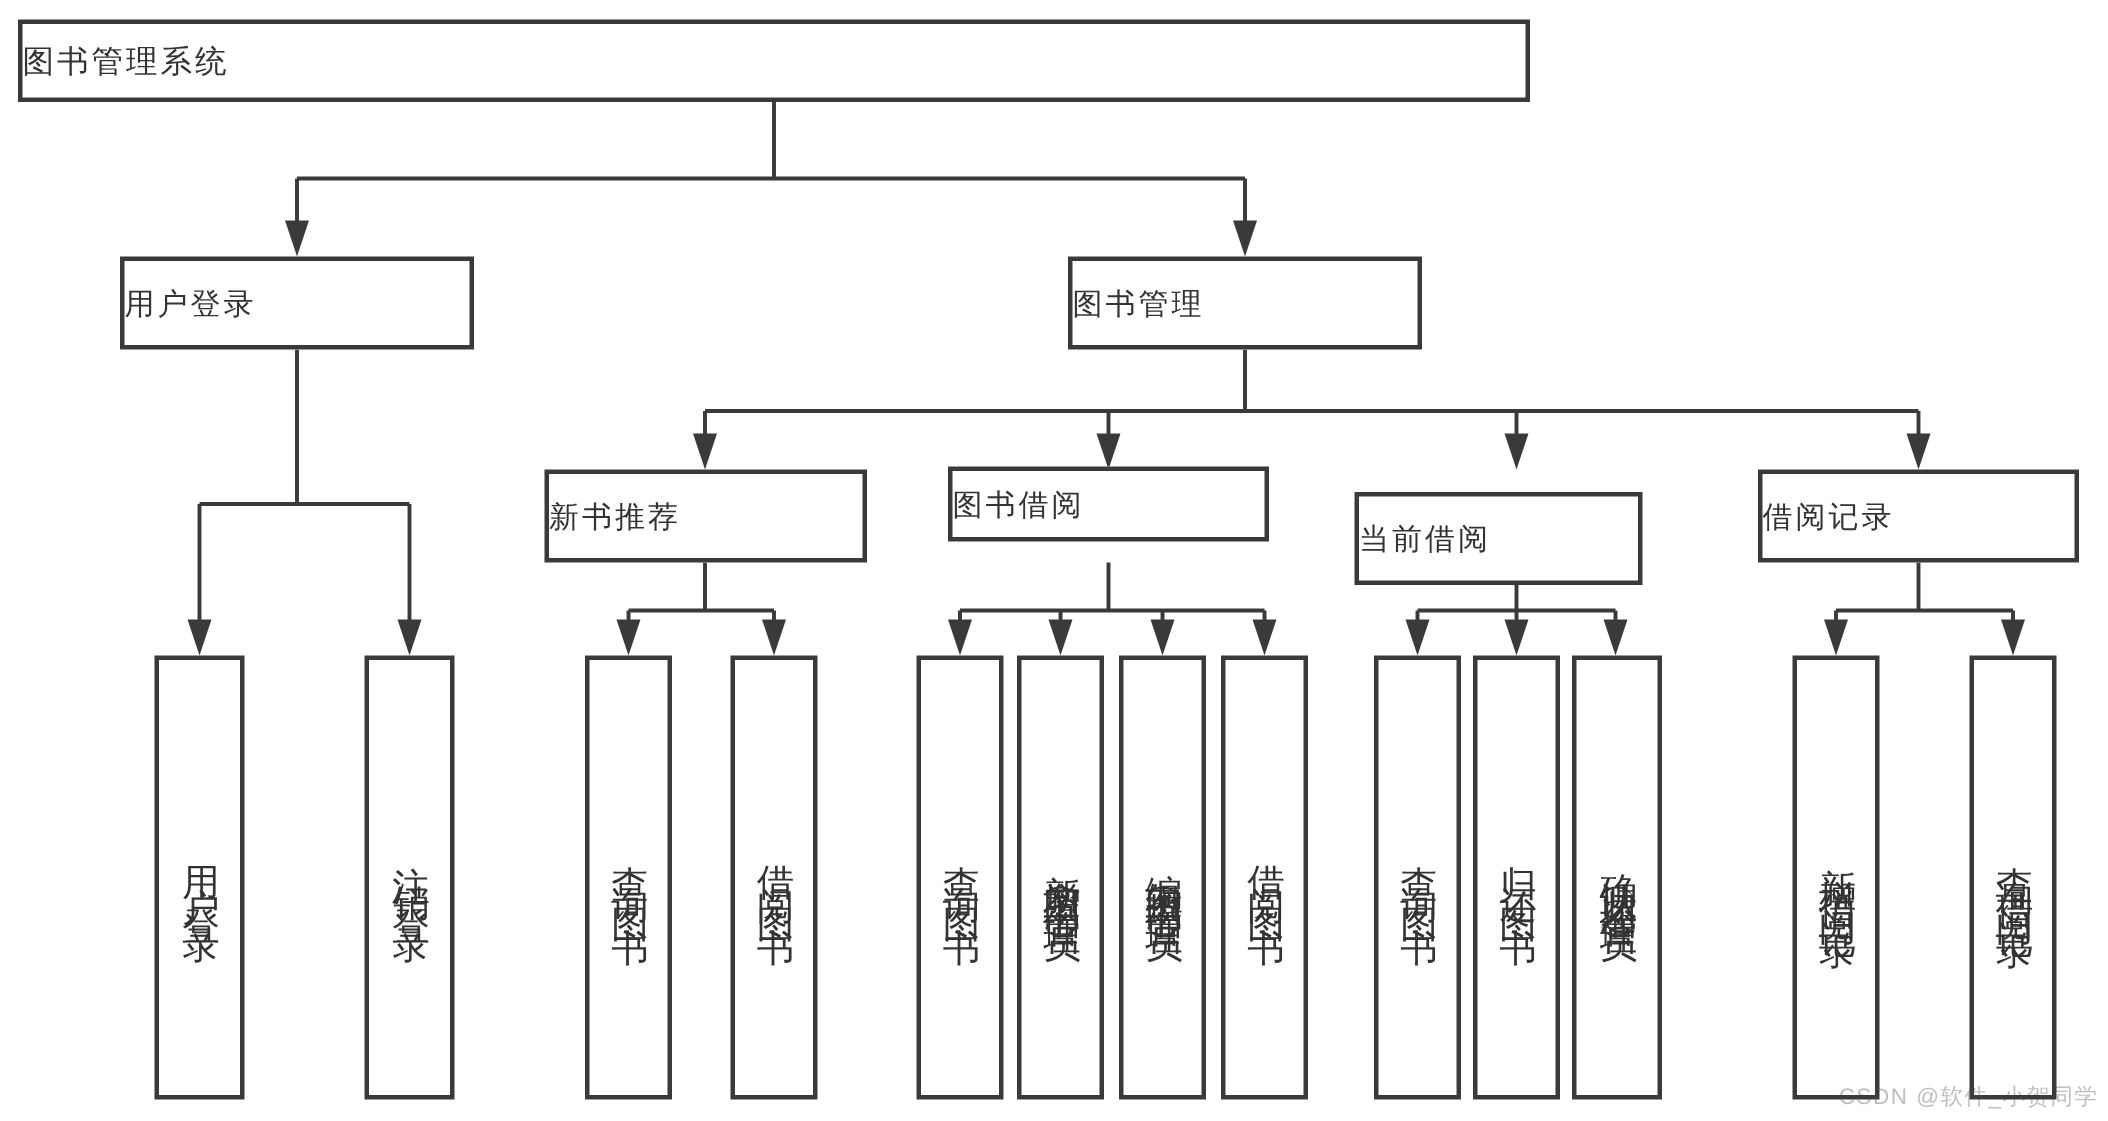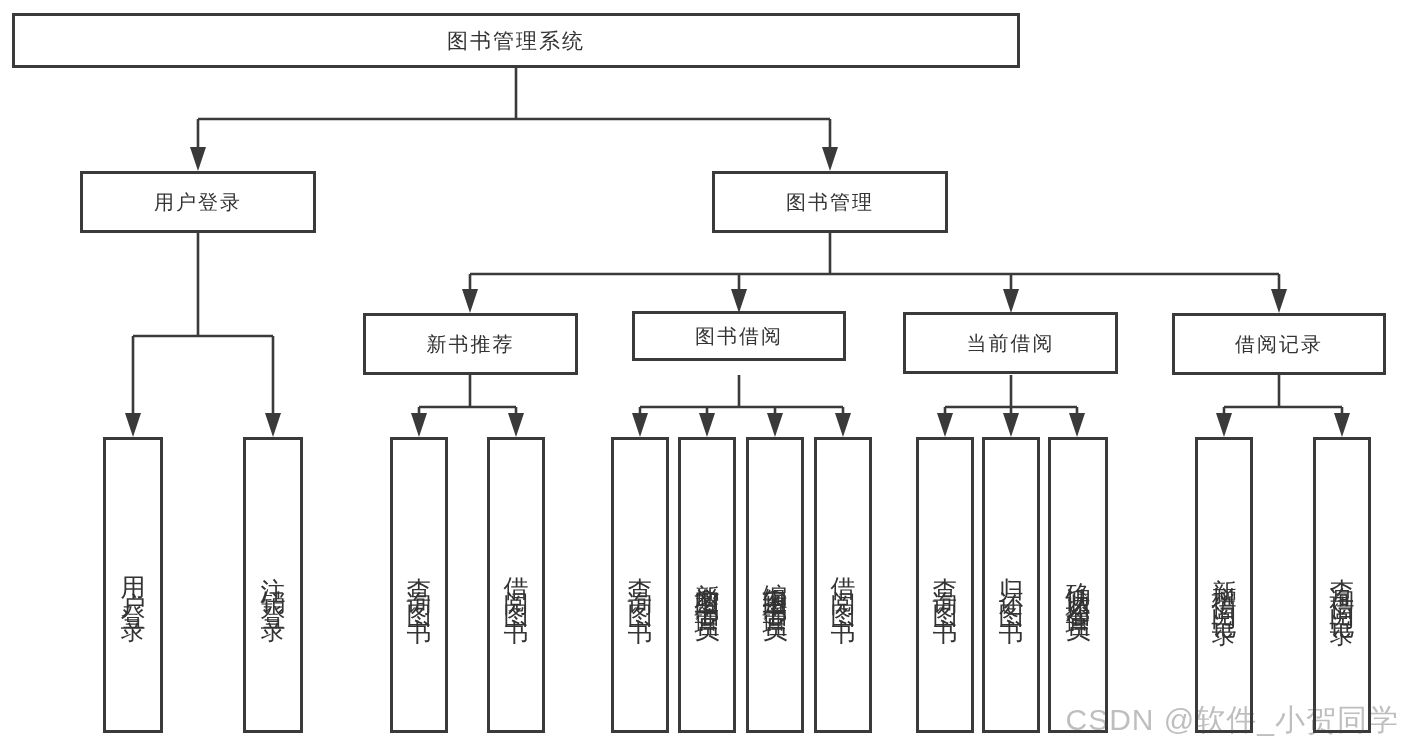--- a/index.html
+++ b/index.html
@@ -21,21 +21,21 @@
     top: 0;
     z-index: 1;
   }
   .hbox {
     position: absolute;
     box-sizing: border-box;
     border: 3px solid #3a3a3a;
     background: #ffffff;
     display: flex;
     align-items: center;
-    justify-content: center;
+    justify-content: flex-start;
     z-index: 2;
     color: #333333;
     font-size: 21px;
     letter-spacing: 2px;
   }
   .hbox.level2, .hbox.level3 { font-size: 20px; }
   .vbox {
     position: absolute;
     box-sizing: border-box;
     border: 3px solid #3a3a3a;
@@ -56,21 +56,21 @@
     white-space: nowrap;
   }
   .len4 span { letter-spacing: 14px; }
   .len6 span { letter-spacing: 9px; }
   .len9 span { letter-spacing: 5px; }
   .watermark {
     position: absolute;
     right: 6px;
     bottom: 6px;
     z-index: 5;
-    font-size: 30px;
+    font-size: 15px;
     color: rgba(70, 70, 70, 0.35);
     letter-spacing: 1px;
     pointer-events: none;
     margin-top: 12px;
   }
 </style>
 </head>
 <body>
 
 <div class="stage">
@@ -125,21 +125,21 @@
   <div class="hbox level3" style="left:363px; top:313px; width:215px; height:62px">
     <span>新书推荐</span>
   </div>
 
   <div class="hbox level2" style="left:712px; top:171px; width:236px; height:62px">
     <span>图书管理</span>
   </div>
   <div class="hbox level3" style="left:632px; top:311px; width:214px; height:50px">
     <span>图书借阅</span>
   </div>
-  <div class="hbox level3" style="left:903px; top:312px; width:215px; height:62px">
+  <div class="hbox level3" style="left:903px; top:328px; width:192px; height:62px">
     <span>当前借阅</span>
   </div>
   <div class="hbox level3" style="left:1172px; top:313px; width:214px; height:62px">
     <span>借阅记录</span>
   </div>
 
   <div class="vbox len4" style="left:103px; width:60px">
     <span>用户登录</span>
   </div>
   <div class="vbox len4" style="left:243px; width:60px">

